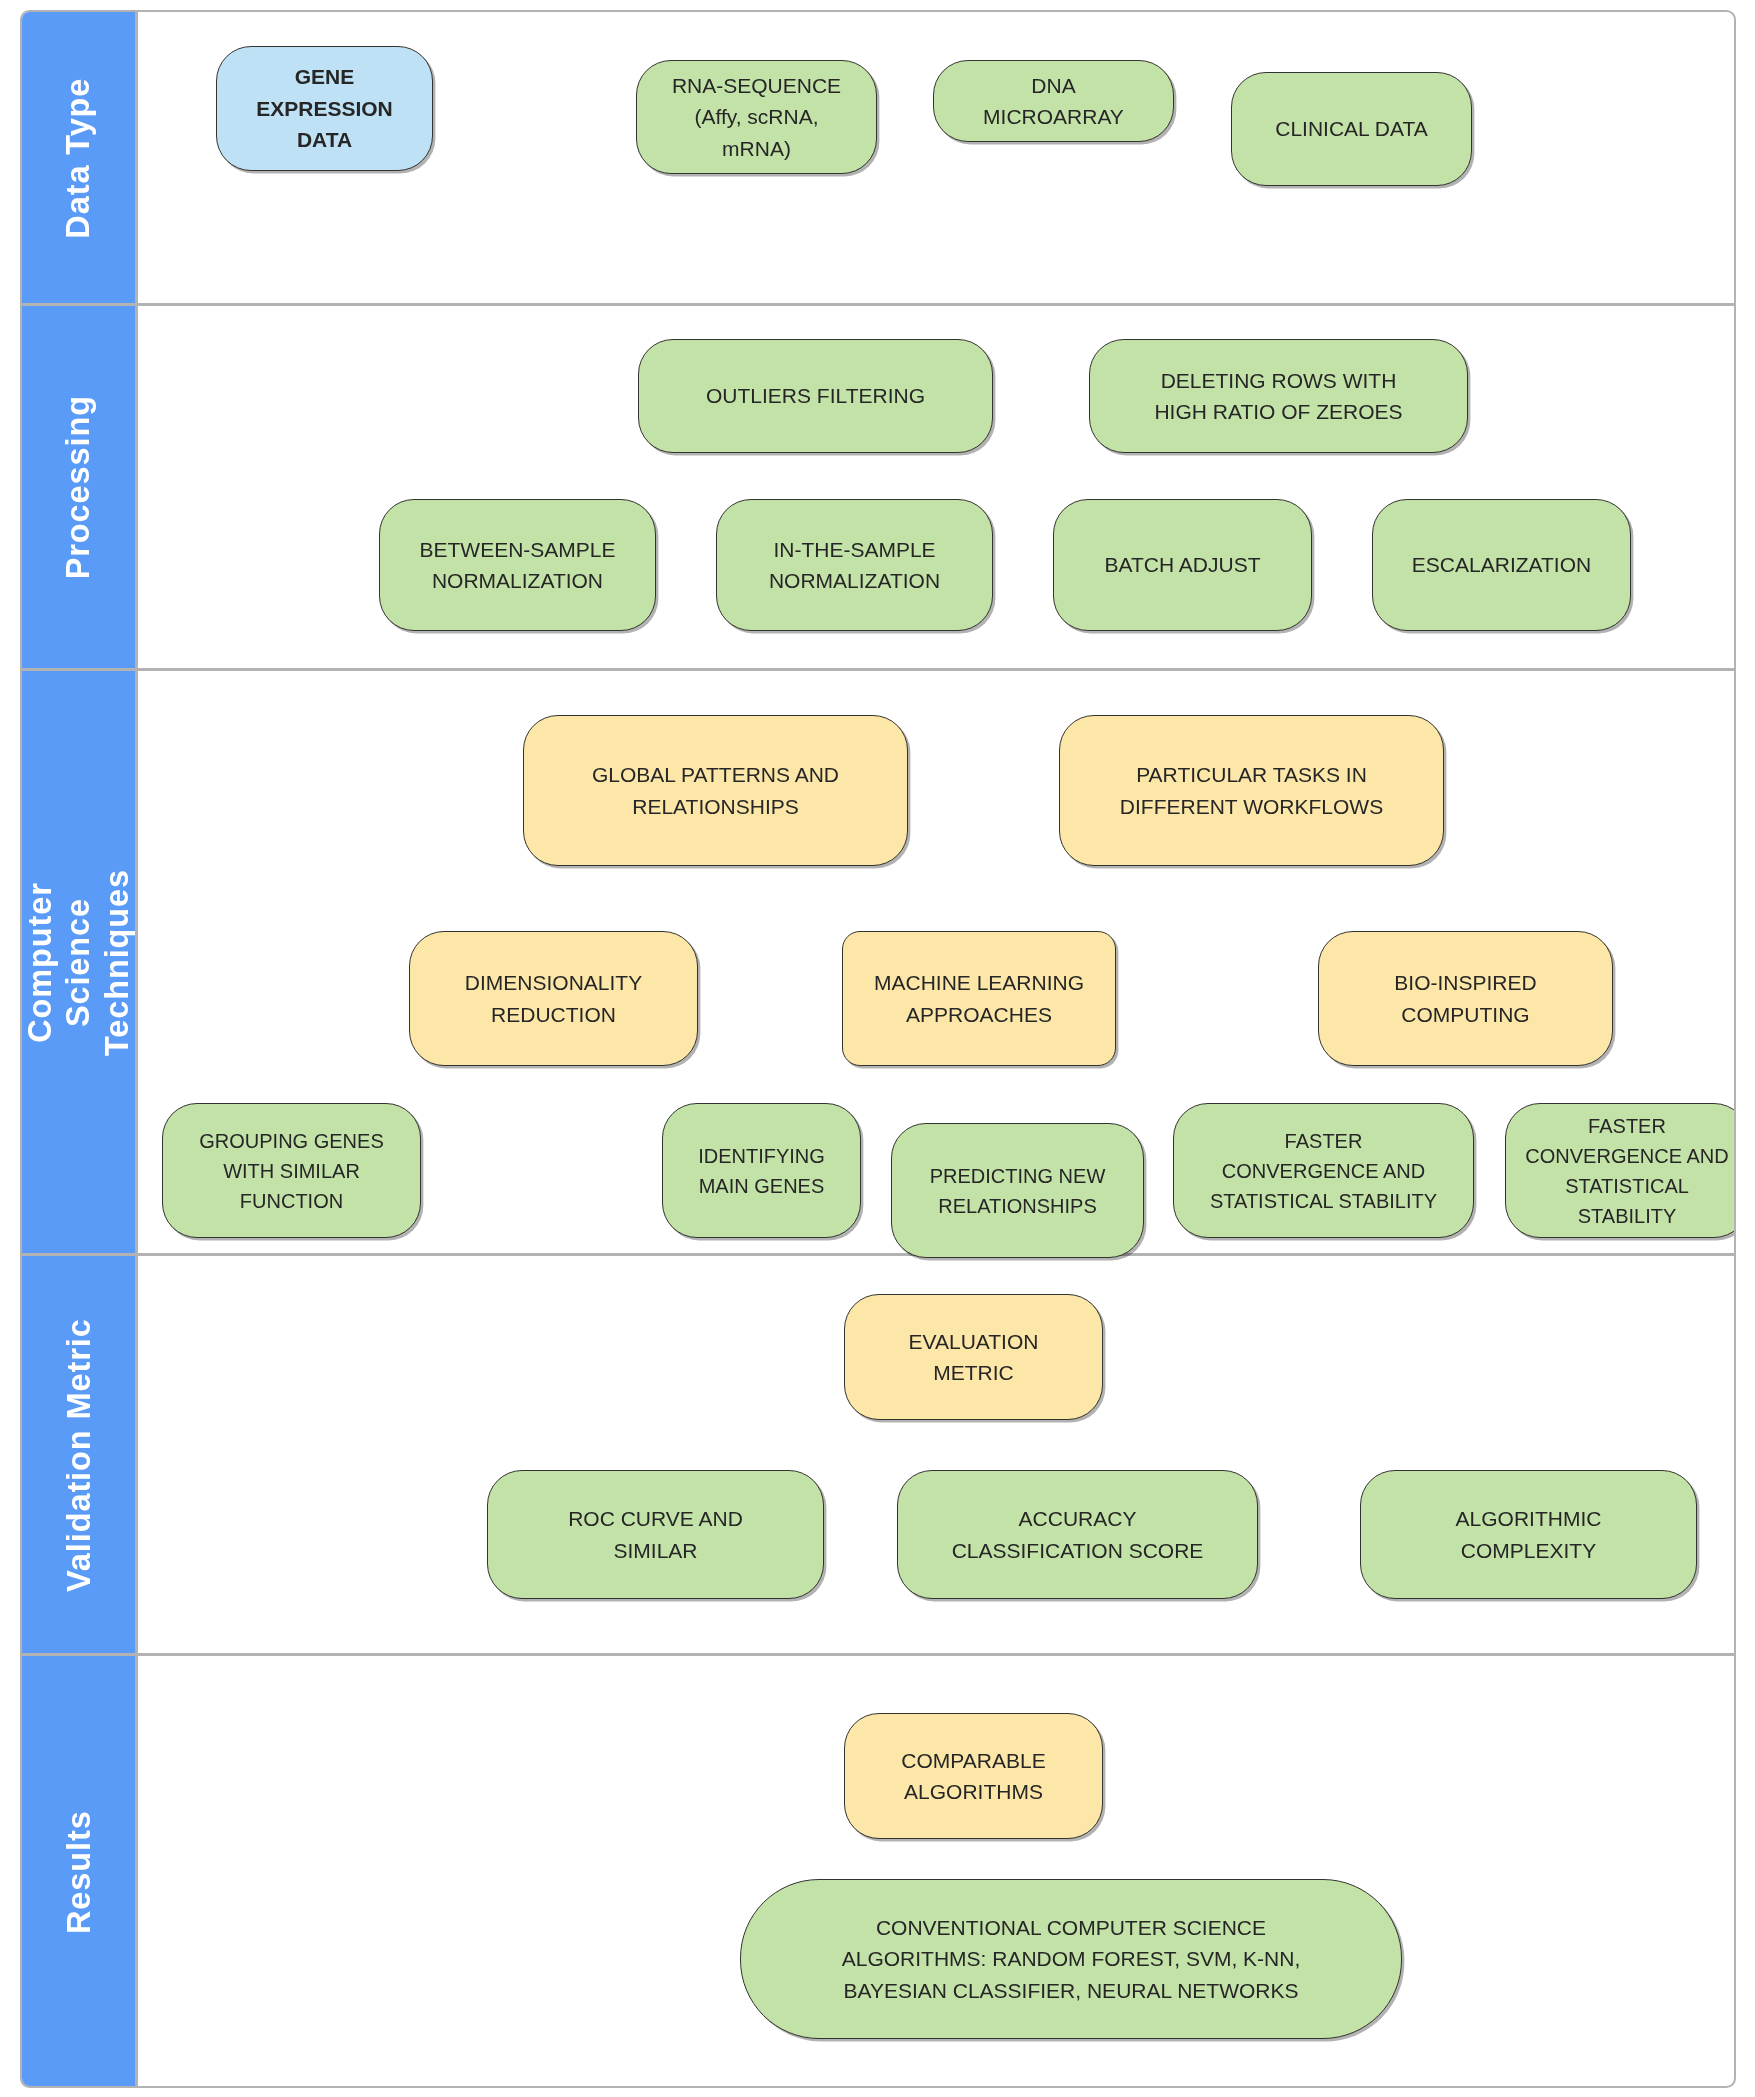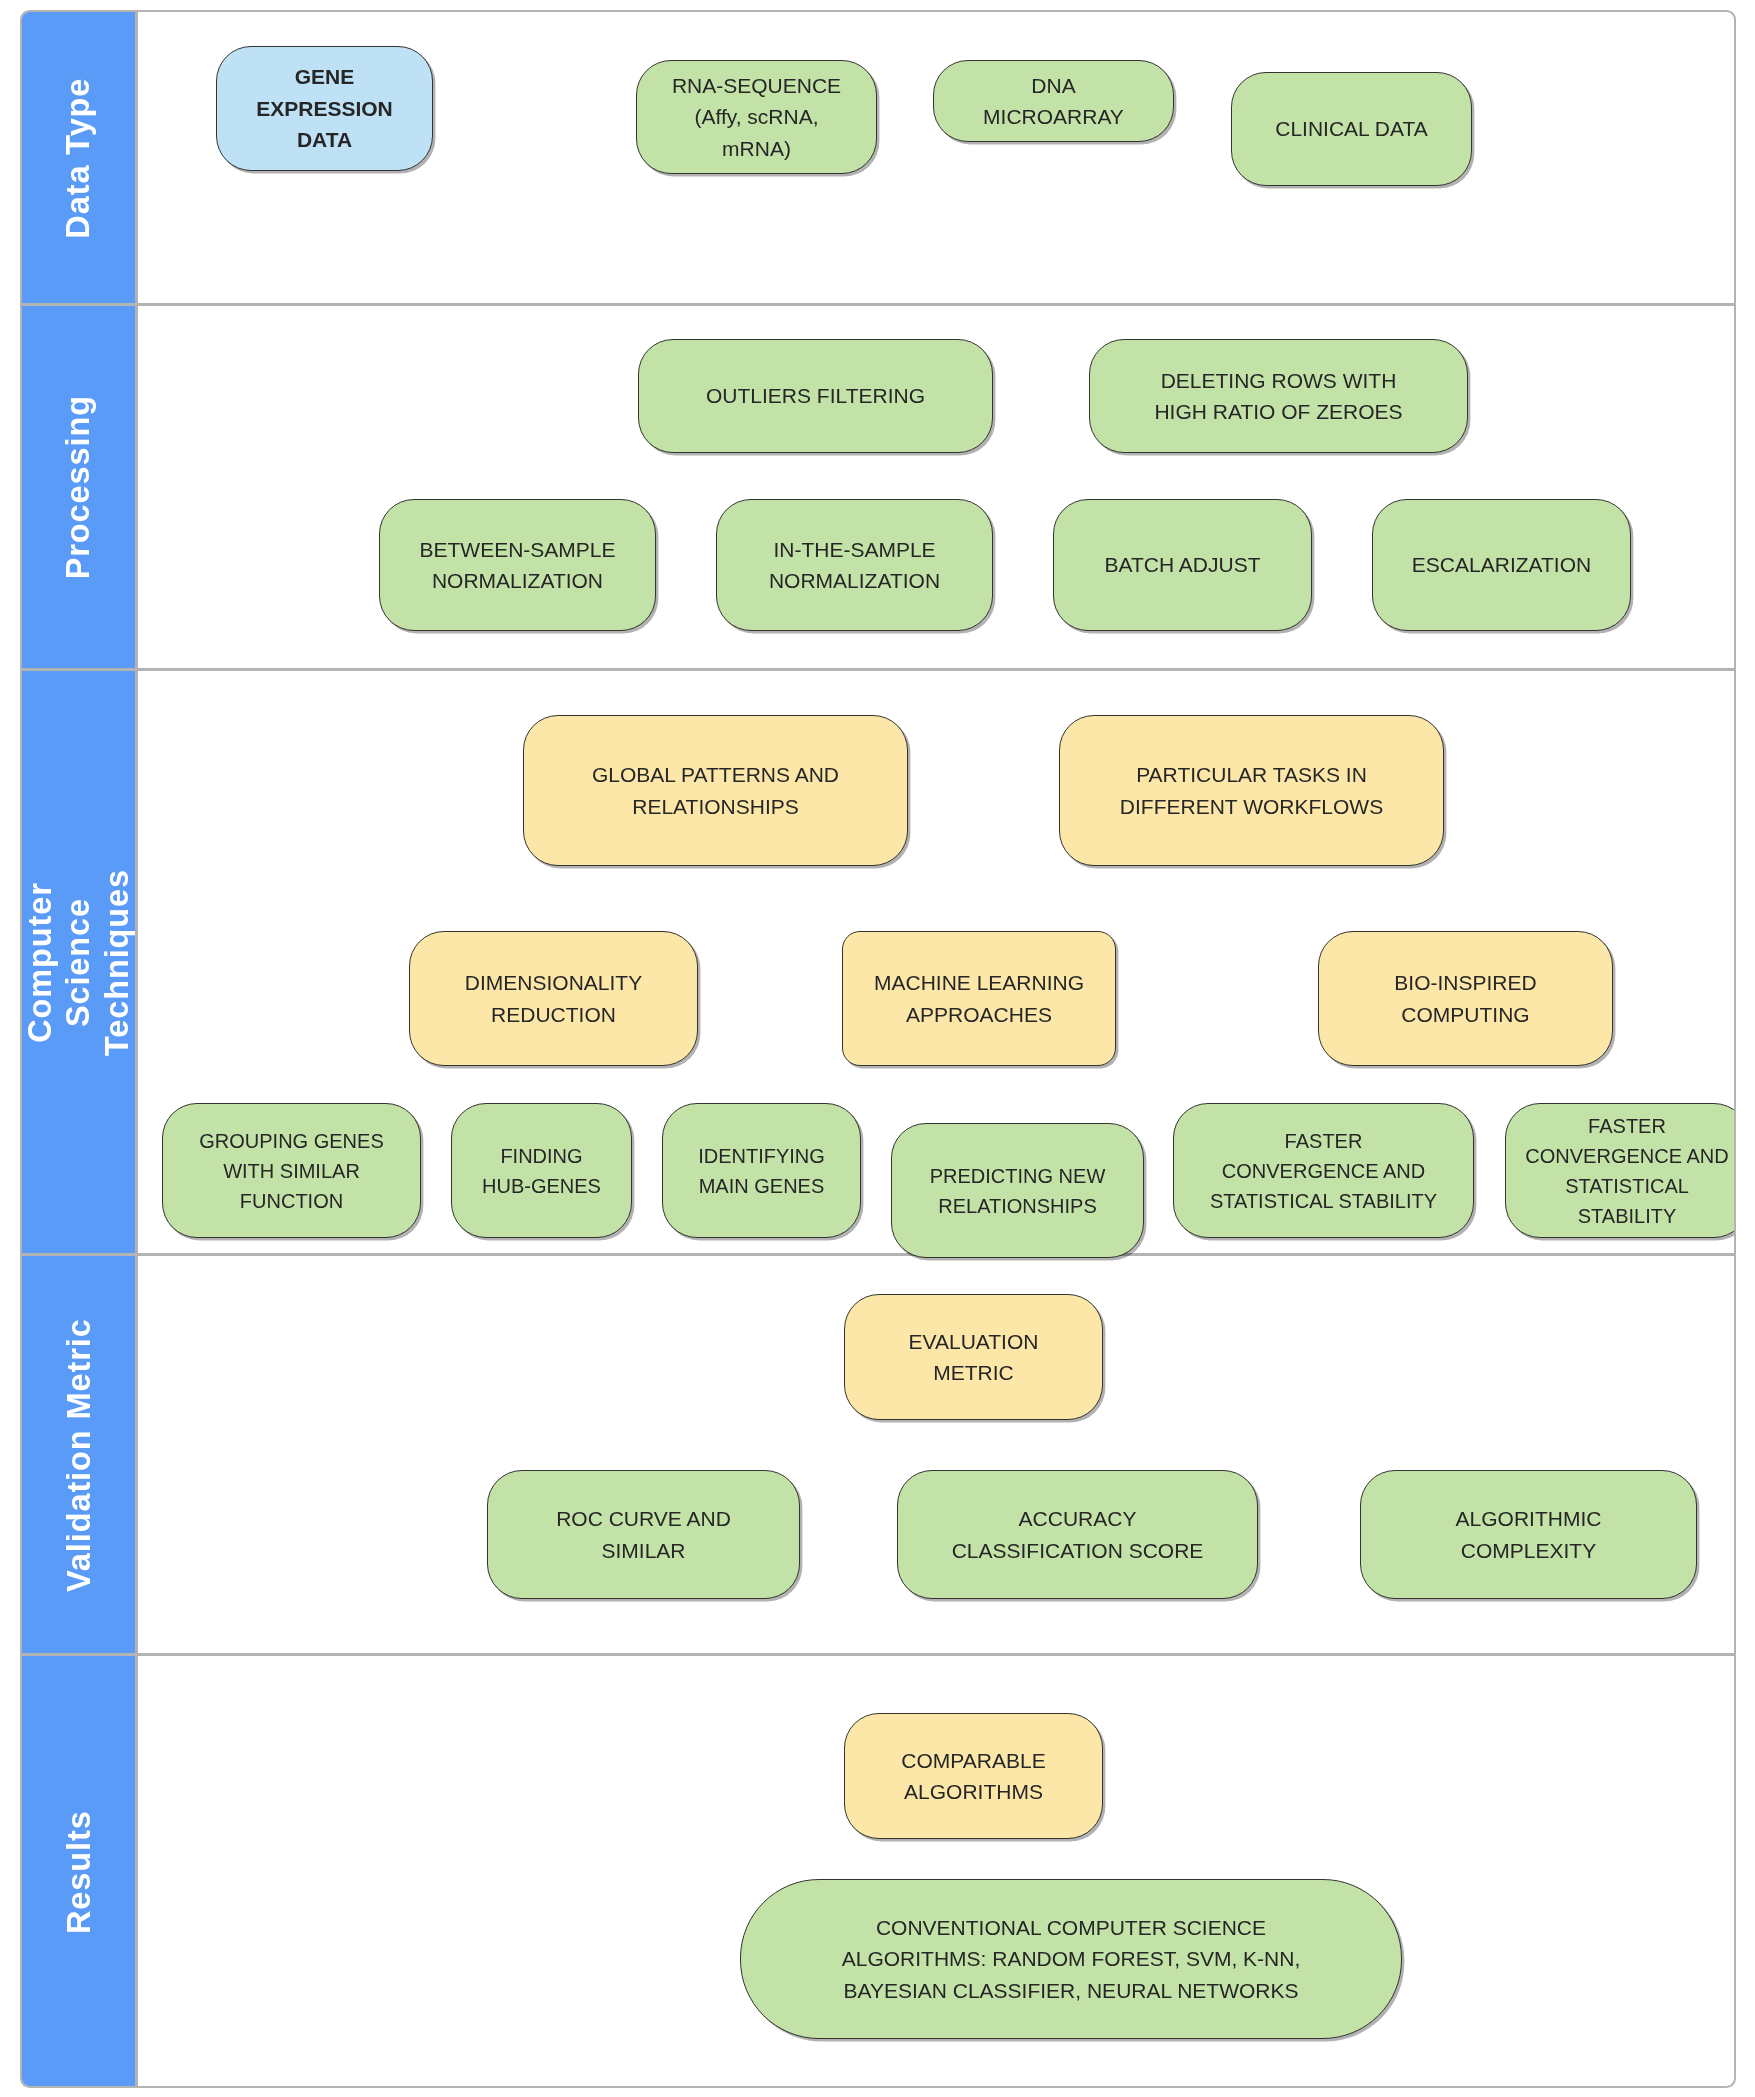--- a/index.html
+++ b/index.html
@@ -174,24 +174,20 @@
       </div>
       <div class="node yellow" style="left:1180px; top:260px; width:295px; height:135px;">
         <span class="label">BIO-INSPIRED
 COMPUTING</span>
       </div>
       <div class="node green" style="left:24px; top:432px; width:259px; height:135px; font-size:20px;">
         <span class="label">GROUPING GENES
 WITH SIMILAR
 FUNCTION</span>
       </div>
-      <div class="node green" style="left:313px; top:432px; width:181px; height:135px; font-size:20px;">
-        <span class="label">FINDING
-HUB-GENES</span>
-      </div>
       <div class="node green" style="left:524px; top:432px; width:199px; height:135px; font-size:20px;">
         <span class="label">IDENTIFYING
 MAIN GENES</span>
       </div>
       <div class="node green" style="left:753px; top:452px; width:253px; height:135px; font-size:20px;">
         <span class="label">PREDICTING NEW
 RELATIONSHIPS</span>
       </div>
       <div class="node green" style="left:1035px; top:432px; width:301px; height:135px; font-size:20px;">
         <span class="label">FASTER
@@ -208,21 +204,21 @@
 
   <div class="lane" id="lane-validation">
     <div class="lane-label">
       <div class="lane-label-text">Validation Metric</div>
     </div>
     <div class="lane-body">
       <div class="node yellow" style="left:706px; top:38px; width:259px; height:126px;">
         <span class="label">EVALUATION
 METRIC</span>
       </div>
-      <div class="node green" style="left:349px; top:214px; width:313px; height:129px;">
+      <div class="node green" style="left:349px; top:214px; width:337px; height:129px;">
         <span class="label">ROC CURVE AND
 SIMILAR</span>
       </div>
       <div class="node green" style="left:759px; top:214px; width:361px; height:129px;">
         <span class="label">ACCURACY
 CLASSIFICATION SCORE</span>
       </div>
       <div class="node green" style="left:1222px; top:214px; width:337px; height:129px;">
         <span class="label">ALGORITHMIC
 COMPLEXITY</span>

